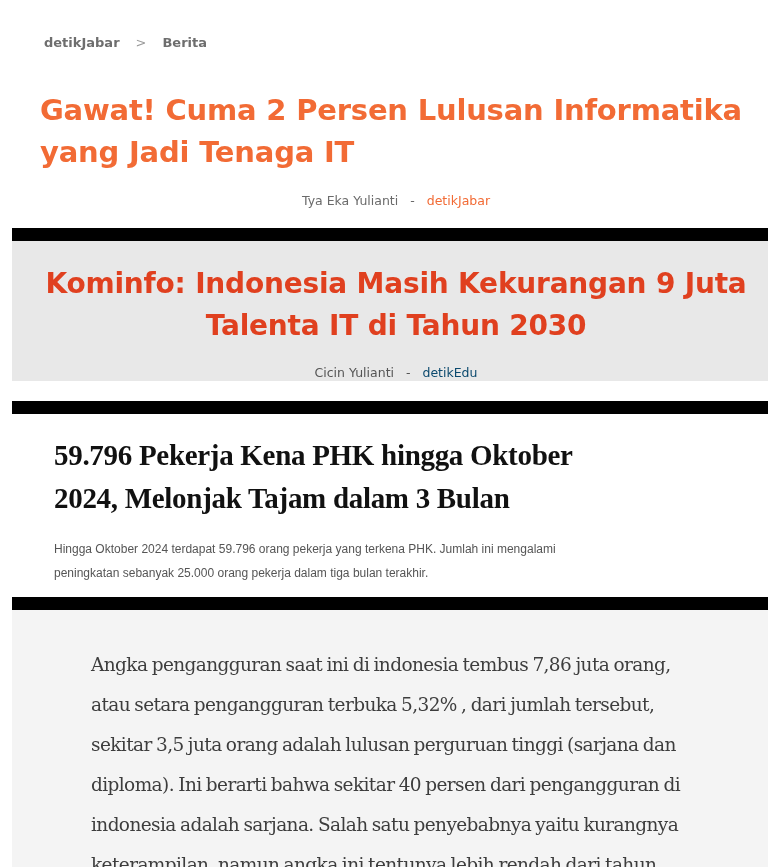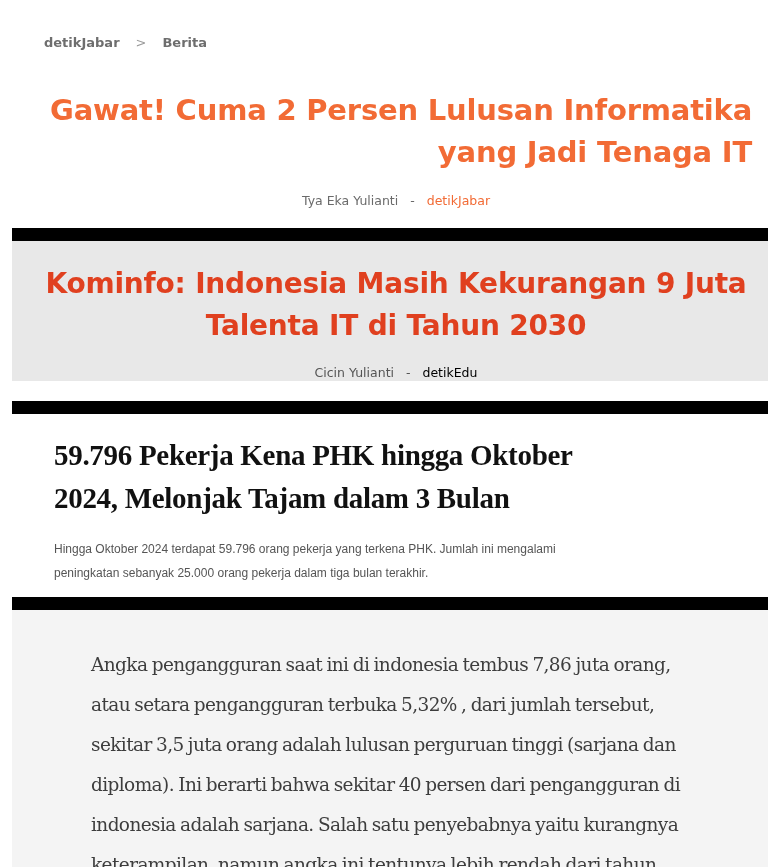--- a/index.html
+++ b/index.html
@@ -7,31 +7,31 @@
     body { font-family: "DejaVu Sans", sans-serif; position: relative; }
 
     .section { position: absolute; left: 0; width: 768px; }
     .divider { position: absolute; left: 0; width: 768px; height: 13px; background: #000; }
 
     
     #s1 { top: 0; height: 216px; background: #ffffff; }
     .breadcrumb { position: absolute; left: 24px; top: 15px; font-size: 13px; color: #6e6e6e; display: flex; align-items: center; gap: 8px; font-weight: 600; }
     .breadcrumb .sep { color: #9a9a9a; font-weight: 400; font-size: 13px; }
     .crumb { color: #6e6e6e; text-decoration: none; }
-    .title1 { position: absolute; left: 20px; right: 20px; top: 73px; text-align: right; color: #f26b35; font-size: 29px; font-weight: 700; line-height: 42px; letter-spacing: -0.2px; }
+    .title1 { position: absolute; left: 20px; right: 20px; top: 73px; text-align: left; color: #f26b35; font-size: 29px; font-weight: 700; line-height: 42px; letter-spacing: -0.2px; }
     .byline { position: absolute; left: 0; right: 0; text-align: center; font-size: 12.5px; color: #6a6a6a; }
     .byline .src1 { color: #f26b35; }
     #s1 .byline { top: 177px; }
 
     
     #d1 { top: 216px; }
     #s2 { top: 229px; height: 140px; background: #e8e8e8; }
     .title2 { position: absolute; left: 20px; right: 20px; top: 18px; text-align: center; color: #e0401f; font-size: 28px; font-weight: 700; line-height: 42px; letter-spacing: -0.2px; }
     #s2 .byline { top: 120px; color: #555; }
-    .byline .src2 { color: #000000; }
+    .byline .src2 { color: #0c4a6e; }
 
     
     #d2 { top: 389px; }
     #s3 { top: 402px; height: 183px; background: #ffffff; }
     .title3 { position: absolute; left: 34px; right: 20px; top: 16px; color: #111; font-size: 29px; font-weight: 700; line-height: 43px; font-family: Liberation Serif, serif; letter-spacing: -0.3px; }
     .lead3 { position: absolute; left: 34px; right: 40px; top: 119px; color: #555; font-size: 12px; line-height: 24px; font-family: "Liberation Sans", sans-serif; }
 
     
     #d3 { top: 585px; }
     #s4 { top: 598px; height: 269px; background: #f4f4f4; }

